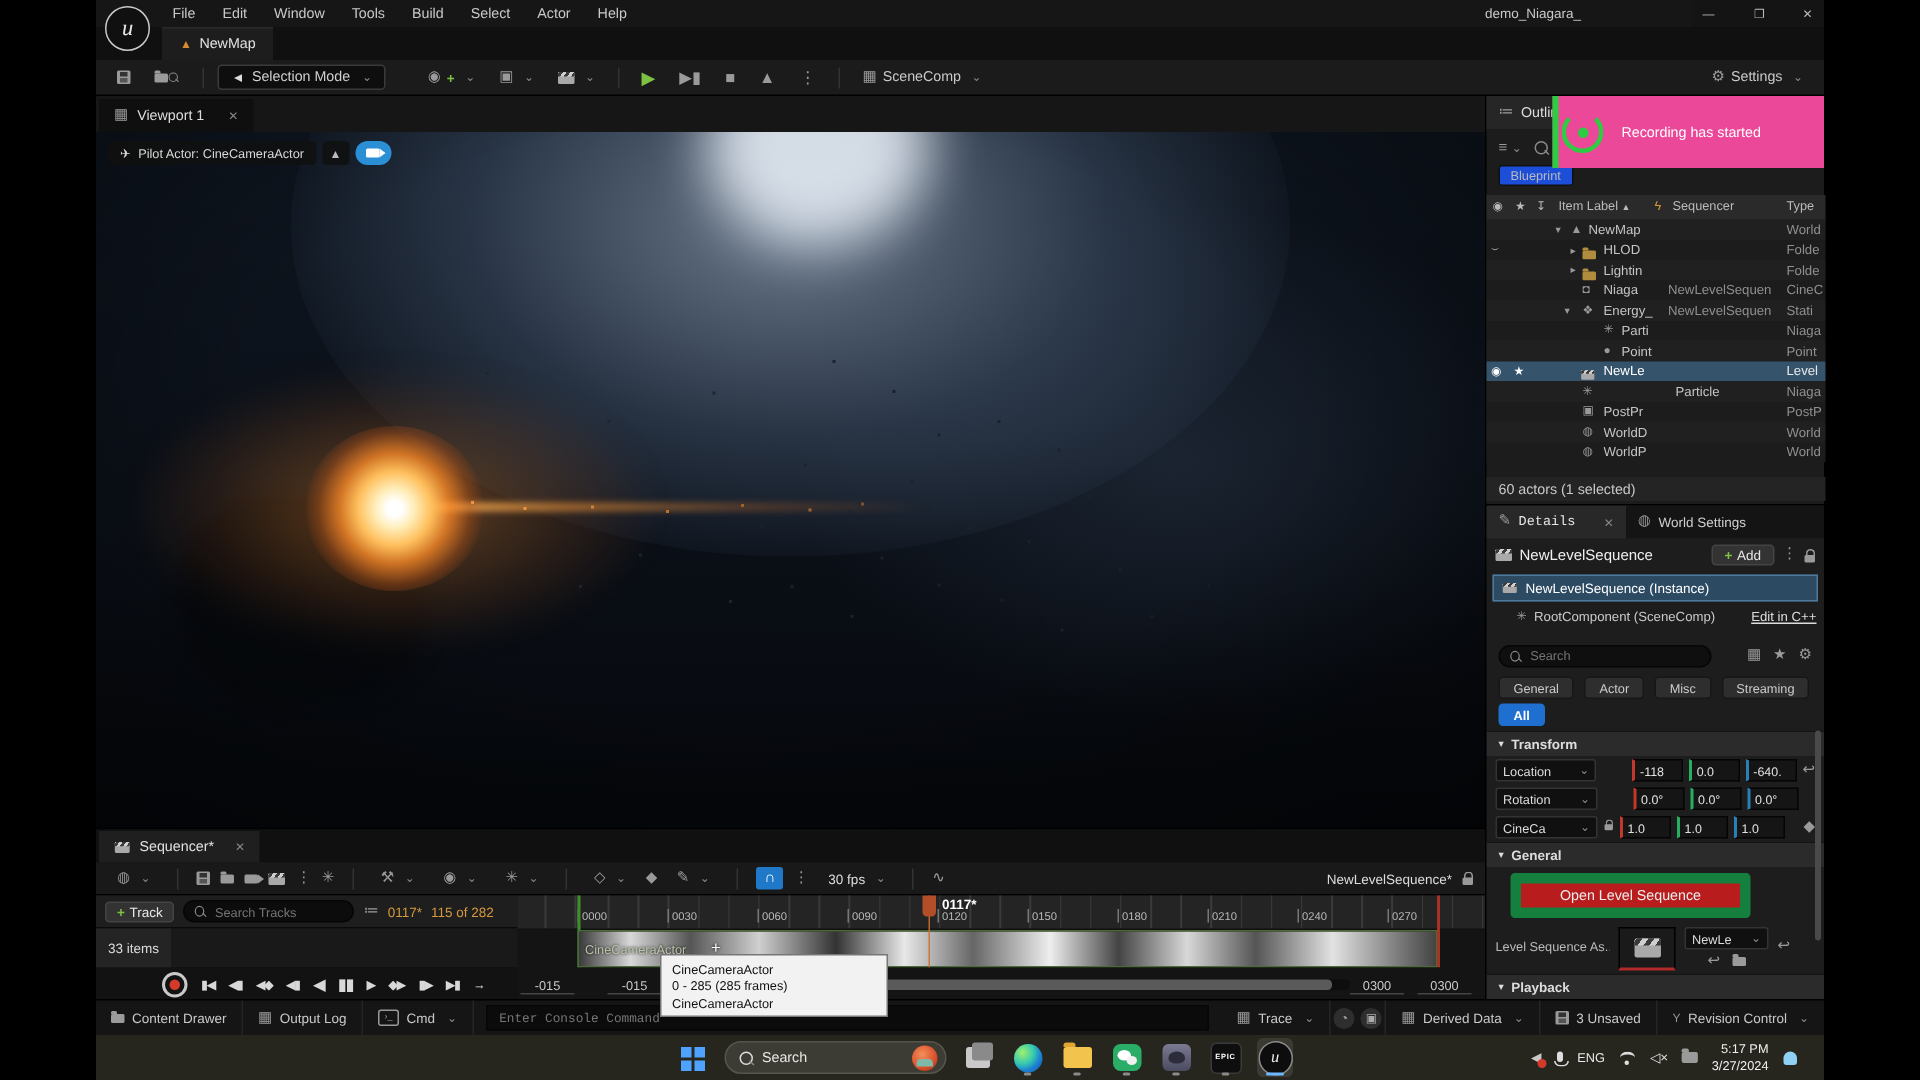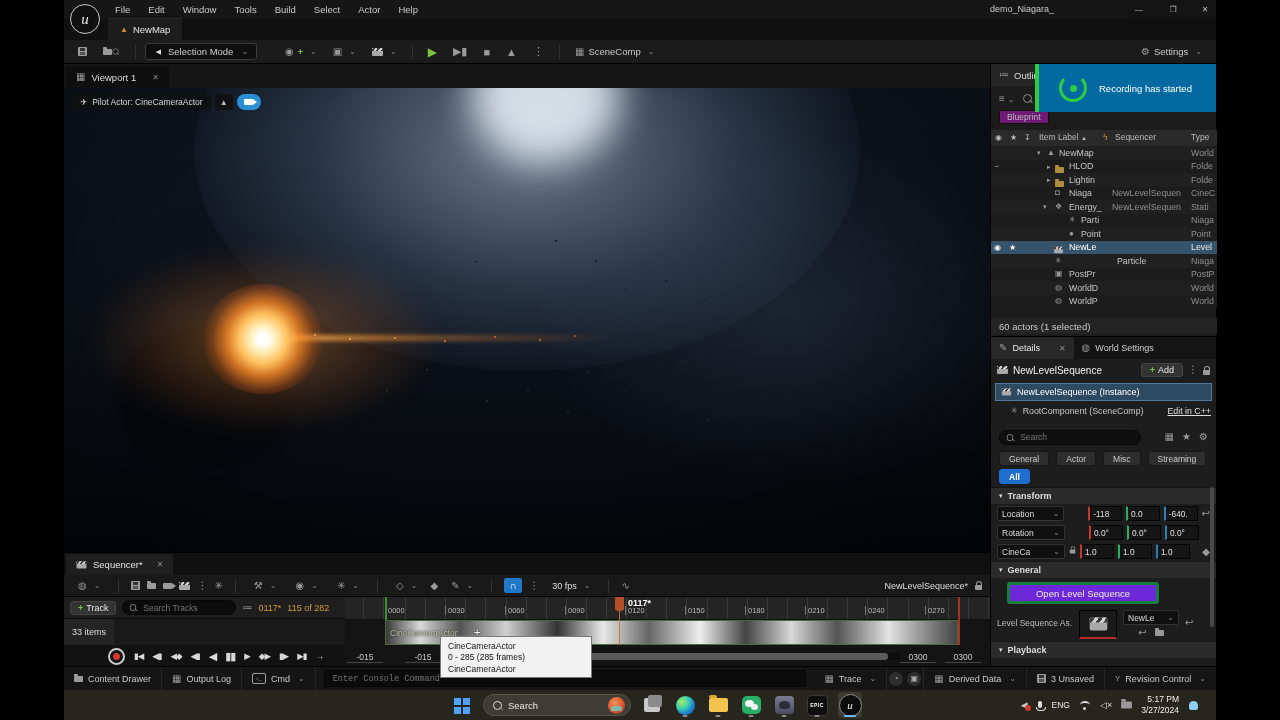--- a/index.html
+++ b/index.html
@@ -78,21 +78,21 @@
   .rocks{position:absolute;left:6%;top:52%;width:18%;height:30%;border-radius:40%;filter:blur(6px);background:rgba(5,8,12,0.75);}
   .vign{position:absolute;inset:0;background:radial-gradient(ellipse at 48% 40%,transparent 50%,rgba(0,0,0,0.45) 95%);}
   .pilot{position:absolute;left:8px;top:6px;height:16px;display:flex;align-items:center;gap:4px;}
   .pilot-pill{background:rgba(16,16,16,0.88);border-radius:3px;height:16px;display:flex;align-items:center;gap:5px;padding:0 8px;color:#d8d8d8;font-size:8.5px;}
   .pilot-eject{background:rgba(16,16,16,0.88);border-radius:3px;width:18px;height:16px;display:flex;align-items:center;justify-content:center;color:#bbb;font-size:8px;}
   .pilot-cam{background:#2a8fd4;border-radius:8px;width:24px;height:16px;display:flex;align-items:center;justify-content:center;color:#fff;}
   
   #outliner{left:926px;top:64px;width:226px;height:272px;background:#1c1c1c;border-left:1px solid #000;box-sizing:border-box;}
   .paneltab{height:22px;display:flex;align-items:center;gap:5px;padding:0 8px;background:#262626;width:70px;}
   .ol-filterrow{position:absolute;top:24px;left:0;height:20px;display:flex;align-items:center;gap:8px;padding:0 8px;}
-  .bp-chip{position:absolute;top:46px;left:8px;background:#701a75;border:1px solid #111;border-radius:2px;padding:1px 7px;font-size:8.5px;color:#bbb;}
+  .bp-chip{position:absolute;top:46px;left:8px;background:#1d4ed8;border:1px solid #111;border-radius:2px;padding:1px 7px;font-size:8.5px;color:#bbb;}
   .ol-header{position:absolute;top:66px;left:0;width:226px;height:16px;background:#2a2a2a;border-bottom:1px solid #111;font-size:8.5px;color:#bbb;}
   .ol-rows{position:absolute;top:82px;left:0;width:226px;}
   .olrow{position:relative;height:13.5px;display:flex;align-items:center;font-size:8.8px;color:#c4c4c4;}
   .olrow:nth-child(odd){background:#202020;} .olrow:nth-child(even){background:#1c1c1c;}
   .olrow.sel{background:#35546c;color:#fff;}
   .ol-lbl{position:absolute;overflow:hidden;white-space:nowrap;}
   .ol-seq{position:absolute;left:121px;width:74px;color:#8f8f8f;overflow:hidden;white-space:nowrap;}
   .ol-type{position:absolute;left:200px;width:26px;color:#8f8f8f;overflow:hidden;white-space:nowrap;}
   .ol-exp{position:absolute;color:#999;font-size:7px;top:3px;}
   .ol-foot{position:absolute;bottom:2px;left:0;width:226px;height:16px;background:#242424;display:flex;align-items:center;padding-left:8px;box-sizing:border-box;color:#c9c9c9;}
@@ -110,21 +110,21 @@
   .searchpill{flex:0 0 128px;height:13px;background:#0f0f0f;border:1px solid #060606;border-radius:8px;display:flex;align-items:center;gap:4px;padding:0 6px;color:#666;}
   .searchpill input{background:transparent;border:none;outline:none;color:#aaa;font-size:8.5px;width:100%;font-family:inherit;}
   .chiprow{display:flex;gap:7px;padding:3px 8px;}
   .chip{background:#2e2e2e;border:1px solid #171717;border-radius:3px;padding:1.5px 9px;font-size:8.5px;color:#ccc;}
   .chip.all{background:#1f6fd0;color:#fff;border-color:#1f6fd0;font-weight:bold;}
   .sect{height:16px;background:#2b2b2b;border-top:1px solid #151515;display:flex;align-items:center;gap:5px;padding:0 8px;font-weight:bold;color:#ddd;font-size:9px;}
   .trow{height:19px;display:flex;align-items:center;gap:4px;padding:0 6px;}
   .tdrop{width:58px;height:13px;background:#101010;border:1px solid #333;border-radius:2px;display:flex;align-items:center;justify-content:space-between;padding:0 4px;font-size:8.5px;color:#ddd;}
   .vbox{width:28px;height:13px;background:#151515;border:1px solid #050505;border-left:2px solid;display:flex;align-items:center;padding-left:3px;font-size:8.3px;color:#e0e0e0;overflow:hidden;white-space:nowrap;}
   .vx{border-left-color:#c0392b;} .vy{border-left-color:#27ae60;} .vz{border-left-color:#2980b9;}
-  .openbtn{margin:4px 16px;width:146px;height:16px;background:#6d28d9;border:3px solid #15803d;border-radius:3px;display:flex;align-items:center;justify-content:center;color:#eee;font-size:9.5px;}
+  .openbtn{margin:4px 16px;width:146px;height:16px;background:#b91c1c;border:7px solid #15803d;border-radius:3px;display:flex;align-items:center;justify-content:center;color:#eee;font-size:9.5px;}
   .lsrow{display:flex;padding:2px 6px;gap:6px;align-items:flex-start;}
   .thumb{width:36px;height:26px;background:#1a1a1a;border:1px solid #000;border-bottom:2px solid #b02a2a;display:flex;align-items:center;justify-content:center;}
   .lsdrop{width:46px;height:13px;background:#101010;border:1px solid #333;border-radius:2px;display:flex;align-items:center;justify-content:space-between;padding:0 4px;font-size:8.5px;color:#ddd;}
   .dt-scroll{position:absolute;right:2px;top:150px;width:4px;height:140px;background:#4a4a4a;border-radius:2px;}
   
   #sequencer{left:0;top:552px;width:926px;height:114px;background:#141414;border-top:1px solid #000;box-sizing:border-box;}
   .sq-tabrow{position:absolute;left:0;top:0;width:100%;height:22px;background:#101010;}
   .sqtab{position:absolute;left:2px;top:1px;height:21px;background:#1f1f1f;display:flex;align-items:center;gap:6px;padding:0 10px;}
   .sq-toolbar{position:absolute;left:0;top:22px;width:100%;height:22px;background:#191919;display:flex;align-items:center;padding:0 8px;box-sizing:border-box;gap:7px;border-bottom:1px solid #000;}
   .magnet{background:#1f78c8;border-radius:2px;width:18px;height:15px;display:flex;align-items:center;justify-content:center;color:#fff;font-weight:bold;font-size:10px;}
@@ -182,21 +182,21 @@
   .catapp::after{content:"";position:absolute;left:4px;top:5px;width:11px;height:8px;background:#2c2c3a;border-radius:50% 50% 40% 40%;}
   .epic{width:19px;height:19px;background:#0e0e0e;border:1px solid #3a3a3a;border-radius:4px;display:flex;align-items:center;justify-content:center;color:#fff;font-size:5px;font-weight:bold;letter-spacing:.5px;}
   .uetask{width:21px;height:21px;border-radius:50%;background:#0d0d0d;border:1px solid #8a8a8a;display:flex;align-items:center;justify-content:center;color:#efefef;font-family:"Liberation Serif",serif;font-style:italic;font-size:11px;}
   .tb-ic.active{background:#3a3a32;border-radius:4px;}
   .tb-ic.active .dot-run{width:12px;background:#6cb8ff;}
   .tray{position:absolute;right:18px;top:0;height:30px;display:flex;align-items:center;gap:10px;color:#e8e8e8;font-size:8.5px;}
   .clock{text-align:right;line-height:1.25;font-size:8.5px;color:#f0f0f0;}
   .spk{position:relative;color:#c9c9c9;font-size:9px;}
   .spk::after{content:"";position:absolute;right:-3px;bottom:-1px;width:6px;height:6px;background:#d43a2a;border-radius:50%;}
   
-  #notification{left:971px;top:64px;width:181px;height:48px;background:#0369a1;border-left:4px solid #2ecc40;display:flex;align-items:center;gap:12px;padding-left:20px;box-sizing:border-box;z-index:30;}
+  #notification{left:971px;top:64px;width:181px;height:48px;background:#ec4899;border-left:4px solid #2ecc40;display:flex;align-items:center;gap:12px;padding-left:2px;box-sizing:border-box;z-index:30;}
   .spinner{width:22px;height:22px;border:3px solid #2ecc40;border-top-color:transparent;border-radius:50%;display:flex;align-items:center;justify-content:center;}
   .spinner::after{content:"";width:7px;height:7px;background:#2ecc40;border-radius:50%;}
   #tooltip{left:376px;top:636px;width:152px;height:42px;background:#f2f2f2;border:1px solid #777;color:#111;font-size:8.5px;line-height:1.35;padding:4px 7px;box-sizing:border-box;z-index:40;}
 </style>
 </head>
 <body>
 
 <div id="stage">
  <div id="screen">
 
@@ -395,21 +395,21 @@
     </div>
     <div class="ol-foot">
           <span>60 actors (1 selected)</span>
         </div>
   </div>
 
   <div id="details" class="r">
     <div class="dt-tabs">
       <div class="dt-tab active">
         <span class="g">✎</span>
-        <span style="color:#e5e5e5;">Details</span>
+        <span style="color:#e5e5e5;font-family:Liberation Mono, monospace;">Details</span>
         <span style="color:#888;font-size:8px;margin-left:14px;">✕</span>
       </div>
       <div class="dt-tab">
         <span class="g">◍</span>
         <span>World Settings</span>
       </div>
     </div>
     <div class="dt-head">
       <span class="ic-clap"></span>
       <span style="color:#f0f0f0;font-size:10px;">NewLevelSequence</span>

